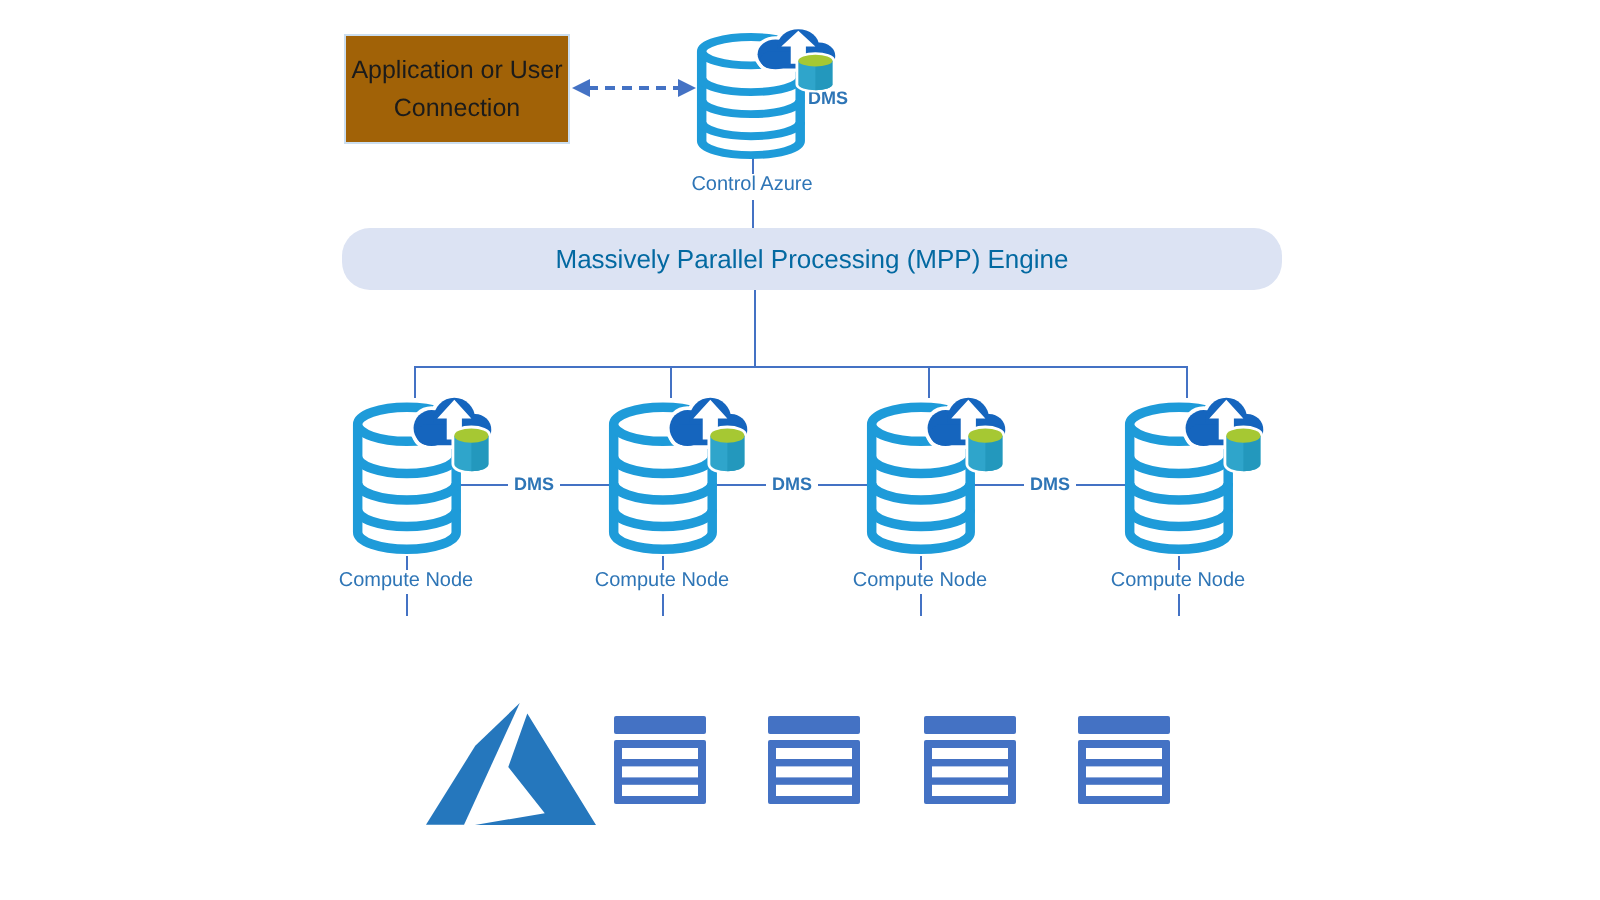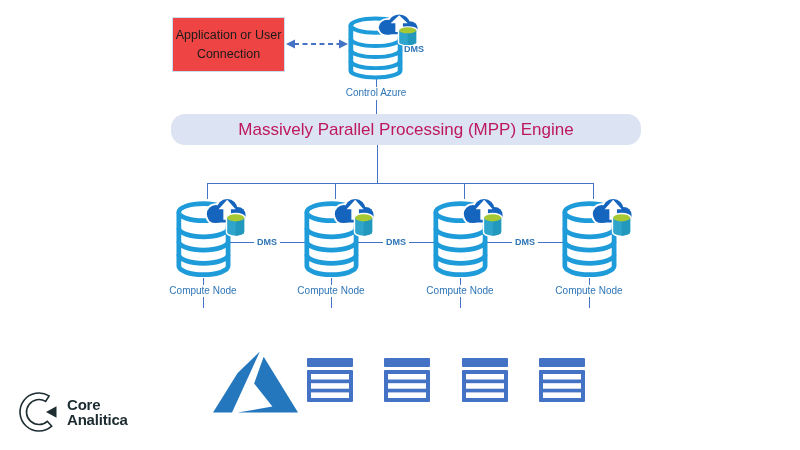--- a/index.html
+++ b/index.html
@@ -4,28 +4,28 @@
 <style>
   * { margin:0; padding:0; box-sizing:border-box; }
   html,body { background:#ffffff; }
   .canvas {
     position:relative; width:800px; height:450px; background:#ffffff;
     font-family:"Liberation Sans", sans-serif; overflow:hidden;
   }
   .line { position:absolute; background:#4472C4; }
   .box-app {
     position:absolute; left:172px; top:17px; width:113px; height:55px;
-    background:#ef4444; border:1px solid #CBDEF0;
+    background:#a16207; border:1px solid #CBDEF0;
     display:flex; align-items:center; justify-content:center; text-align:center;
     font-size:12.5px; line-height:1.45; color:#1b1b1b;
   }
   .bar-mpp {
     position:absolute; left:171px; top:114px; width:470px; height:31px;
     background:#DCE3F3; display:flex; align-items:center; justify-content:center;
-    font-size:17px; color:#be185d;border-radius:14px;
+    font-size:13px; color:#0369a1;border-radius:14px;
   }
   .box-storage {
     position:absolute; left:171px; top:307px; width:470px; height:123px;
     background:#D7D7D7;
   }
   .storage-title {
     position:absolute; left:0; top:6px; width:100%; text-align:center;
     font-size:14px; color:#3b3b3b;
   }
   .node-label {
@@ -182,24 +182,14 @@
     <rect x="4" y="34.4" width="38" height="5.6" fill="#ffffff"></rect>
   </svg>
   <svg class="icon-abs" style="left:539px; top:358px;" width="46" height="44" viewBox="0 0 46 44">
     <rect x="0" y="0" width="46" height="9" rx="1" fill="#4472C4"></rect>
     <rect x="0" y="12" width="46" height="32" rx="1" fill="#4472C4"></rect>
     <rect x="4" y="16" width="38" height="5.5" fill="#ffffff"></rect>
     <rect x="4" y="25.2" width="38" height="5.5" fill="#ffffff"></rect>
     <rect x="4" y="34.4" width="38" height="5.6" fill="#ffffff"></rect>
   </svg>
 
-  <div class="logo-wrap">
-    <svg width="46" height="46" viewBox="0 0 44 46">
-      <path d="M31.07 6.89 A19 19 0 1 0 33.71 37.12 L29.36 32.29 A12.5 12.5 0 1 1 27.62 12.4 Z" fill="#ffffff" stroke="#1D2D32" stroke-width="1.6" stroke-linejoin="miter"></path>
-      <polygon points="28,23 38.5,17.2 38.5,28.8" fill="#1D2D32"></polygon>
-    </svg>
-    <div class="logo-text">
-      <div>Core</div>
-      <div>Analitica</div>
-    </div>
-  </div>
 
 </div>
 
 </body></html>

